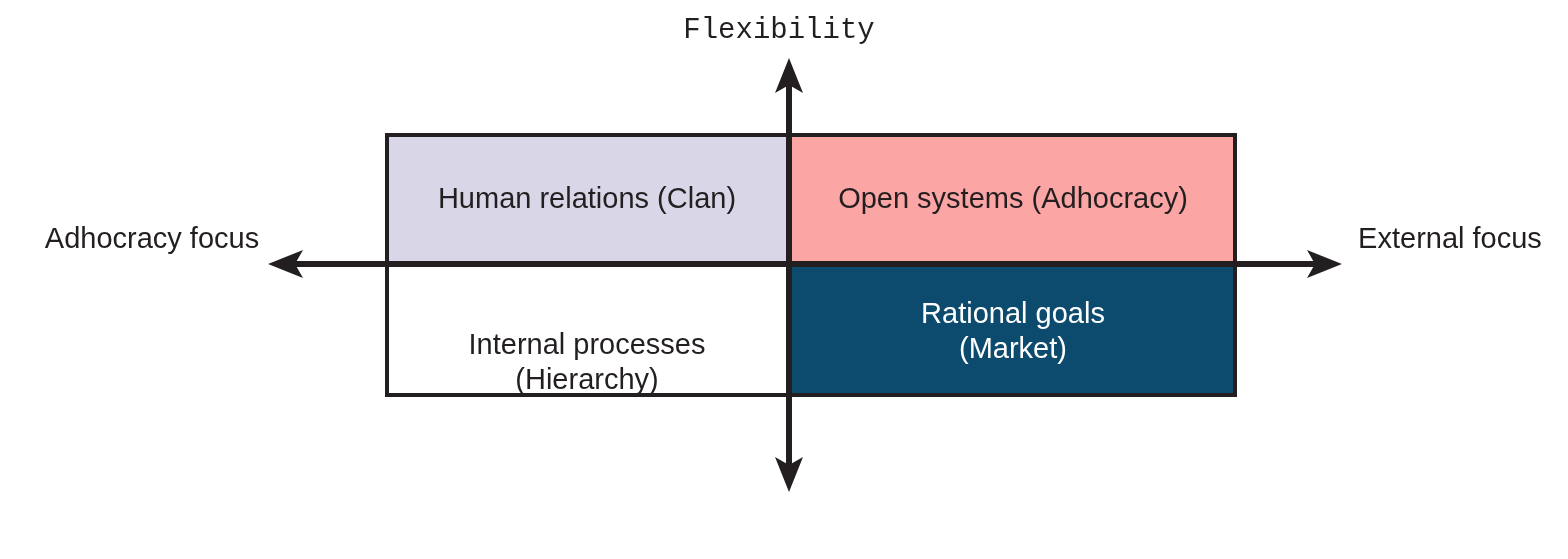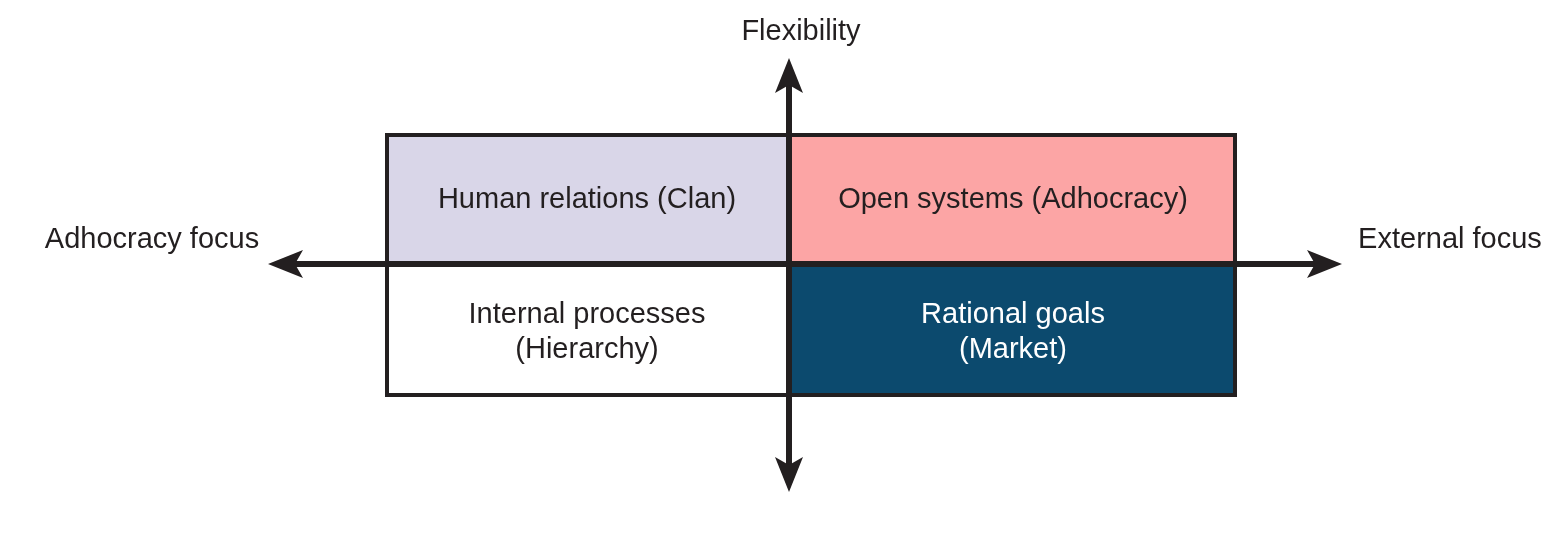--- a/index.html
+++ b/index.html
@@ -21,21 +21,21 @@
     display: flex;
     flex-direction: column;
     align-items: center;
     justify-content: center;
     text-align: center;
     font-size: 29px;
     line-height: 1.2;
   }
   .q-tl { left: 385px; top: 133px; width: 404px; height: 131px; background: #d9d6e8; }
   .q-tr { left: 789px; top: 133px; width: 448px; height: 131px; background: #fca5a5; }
-  .q-bl { left: 385px; top: 264px; width: 404px; height: 133px; background: #ffffff; }
+  .q-bl { left: 385px; top: 264px; width: 404px; height: 133px; background: #ffffff; justify-content: flex-end; }
   .q-br { left: 789px; top: 264px; width: 448px; height: 133px; background: #0c4a6e; color: #ffffff; }
   .quad span { display: block; }
   .box-border {
     position: absolute;
     left: 385px; top: 133px;
     width: 852px; height: 264px;
     border: 4px solid #231f20;
     box-sizing: border-box;
     pointer-events: none;
   }
@@ -44,21 +44,21 @@
     left: 0; top: 0;
     width: 1568px; height: 559px;
     pointer-events: none;
   }
   .axis-label {
     position: absolute;
     font-size: 29px;
     text-align: center;
     white-space: nowrap;
   }
-  .lbl-top    { left: 681px; top: 14px;  width: 240px; }
+  .lbl-top    { left: 659px; top: 14px;  width: 240px; font-family: Liberation Mono, monospace; }
   .lbl-bottom { left: 661px; top: 491px; width: 300px; }
   .lbl-left   { left: 32px;  top: 222px; width: 240px; }
   .lbl-right  { left: 1330px; top: 222px; width: 240px; }
 </style>
 </head>
 <body>
 
 <div class="stage">
 
   <div class="quad q-tl">

